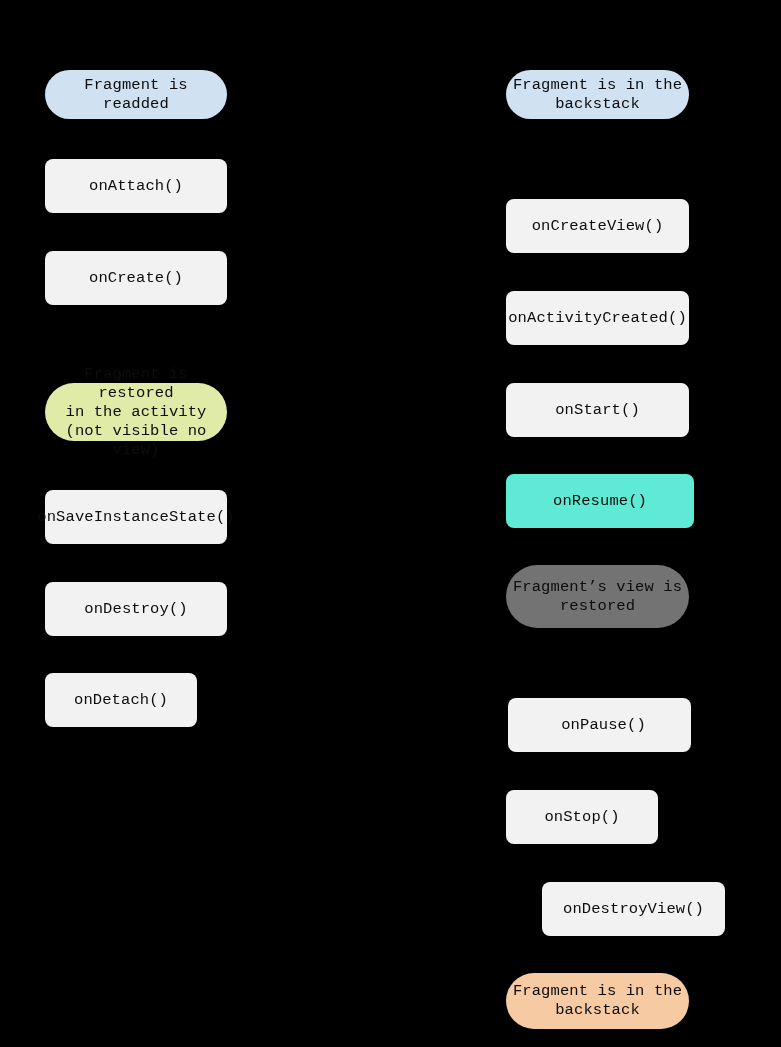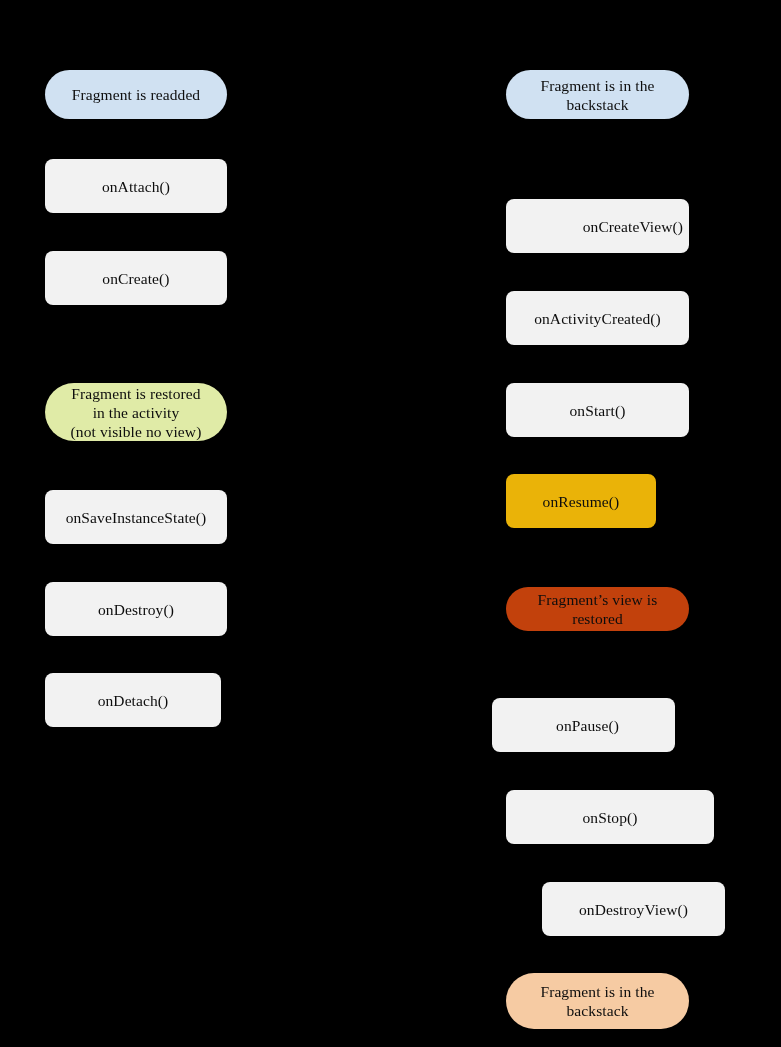--- a/index.html
+++ b/index.html
@@ -7,21 +7,21 @@
     margin: 0;
     padding: 0;
     background: #000000;
   }
   #canvas {
     position: relative;
     width: 781px;
     height: 1047px;
     background: #000000;
     overflow: hidden;
-    font-family: Liberation Serif, serif;
+    font-family: Liberation Mono, monospace;
   }
   .node {
     position: absolute;
     box-sizing: border-box;
     display: flex;
     align-items: center;
     justify-content: center;
     text-align: center;
     color: #0d0d0d;
     font-size: 15.5px;
@@ -66,49 +66,49 @@
         <span class="lbl">Fragment is restored
 in the activity
 (not visible no view)</span>
       </div>
       <div class="node box" style="left: 45px; top: 490px; width: 182px; height: 54px; background: rgb(242, 242, 242); align-items: center;">
         <span class="lbl">onSaveInstanceState()</span>
       </div>
       <div class="node box" style="left: 45px; top: 582px; width: 182px; height: 54px; background: rgb(242, 242, 242);">
         <span class="lbl">onDestroy()</span>
       </div>
-      <div class="node box" style="left: 45px; top: 673px; width: 176px; height: 54px; background: rgb(242, 242, 242);">
+      <div class="node box" style="left: 45px; top: 673px; width: 152px; height: 54px; background: rgb(242, 242, 242);">
         <span class="lbl">onDetach()</span>
       </div>
     </div>
     <div style="position: absolute; left: 0px; top: 0px; width: 100%; height: 100%;">
       <div class="node pill pill-blue" style="left: 506px; top: 70px; width: 183px; height: 49px; background: rgb(208, 225, 242);">
         <span class="lbl">Fragment is in the
 backstack</span>
       </div>
-      <div class="node box" style="left: 506px; top: 199px; width: 183px; height: 54px; background: rgb(242, 242, 242); justify-content: flex-end;">
+      <div class="node box" style="left: 506px; top: 199px; width: 183px; height: 54px; background: rgb(242, 242, 242);">
         <span class="lbl">onCreateView()</span>
       </div>
       <div class="node box" style="left: 506px; top: 291px; width: 183px; height: 54px; background: rgb(242, 242, 242); text-align: right;">
         <span class="lbl">onActivityCreated()</span>
       </div>
       <div class="node box" style="left: 506px; top: 383px; width: 183px; height: 54px; background: rgb(242, 242, 242);">
         <span class="lbl">onStart()</span>
       </div>
-      <div class="node box" style="left: 506px; top: 474px; width: 150px; height: 54px; background: #eab308;">
+      <div class="node box" style="left: 506px; top: 474px; width: 188px; height: 54px; background: #5eead4;">
         <span class="lbl">onResume()</span>
       </div>
-      <div class="node pill pill-green" style="left: 506px; top: 587px; width: 183px; height: 44px; background: #c2410c;">
+      <div class="node pill pill-green" style="left: 506px; top: 565px; width: 183px; height: 63px; background: #737373;">
         <span class="lbl">Fragment’s view is
 restored</span>
       </div>
-      <div class="node box" style="left: 492px; top: 698px; width: 183px; height: 54px; background: rgb(242, 242, 242); padding-left: 8px;">
+      <div class="node box" style="left: 508px; top: 698px; width: 183px; height: 54px; background: rgb(242, 242, 242); padding-left: 8px;">
         <span class="lbl">onPause()</span>
       </div>
-      <div class="node box" style="left: 506px; top: 790px; width: 208px; height: 54px; background: rgb(242, 242, 242);">
+      <div class="node box" style="left: 506px; top: 790px; width: 152px; height: 54px; background: rgb(242, 242, 242);">
         <span class="lbl">onStop()</span>
       </div>
       <div class="node box" style="left: 506px; top: 882px; width: 183px; height: 54px; background: rgb(242, 242, 242); margin-left: 36px;">
         <span class="lbl">onDestroyView()</span>
       </div>
       <div class="node pill pill-orange" style="left: 506px; top: 973px; width: 183px; height: 56px; background: rgb(246, 203, 163);">
         <span class="lbl">Fragment is in the
 backstack</span>
       </div>
     </div>

